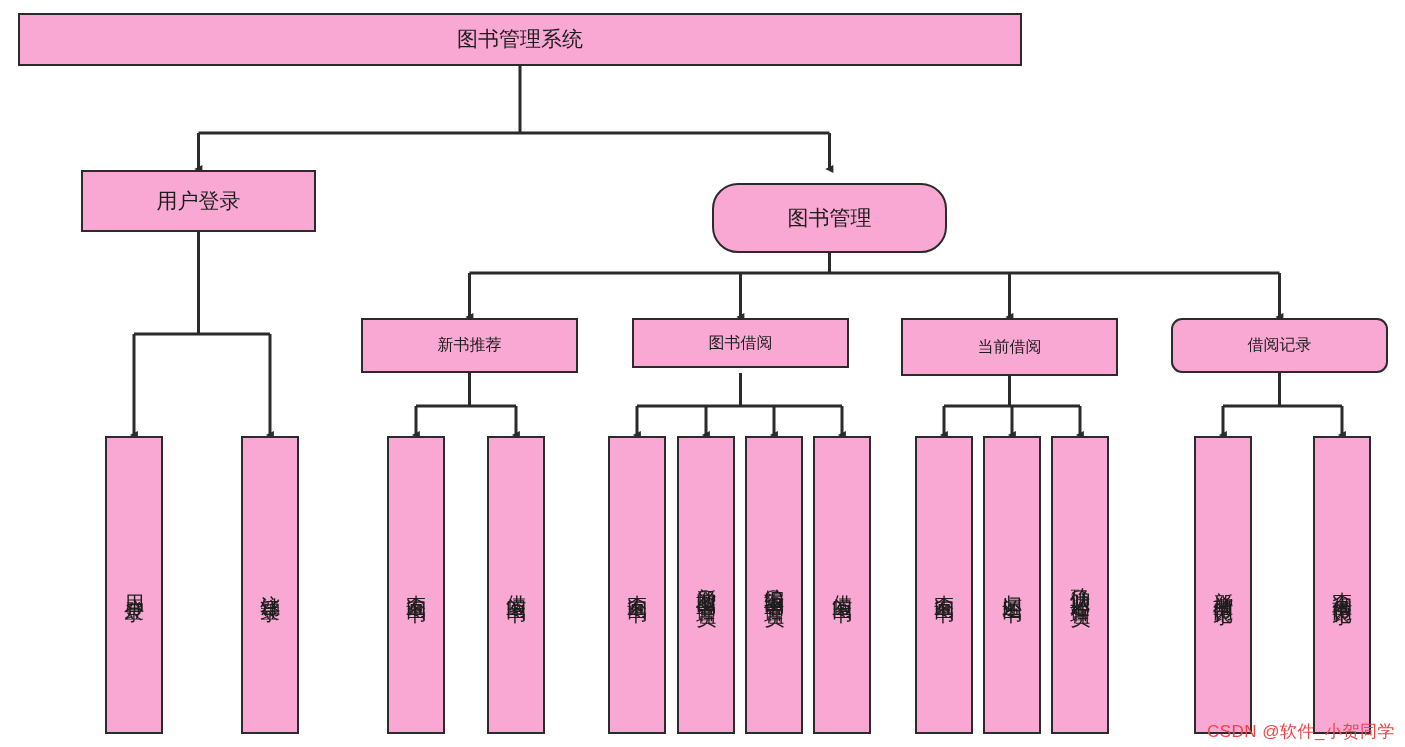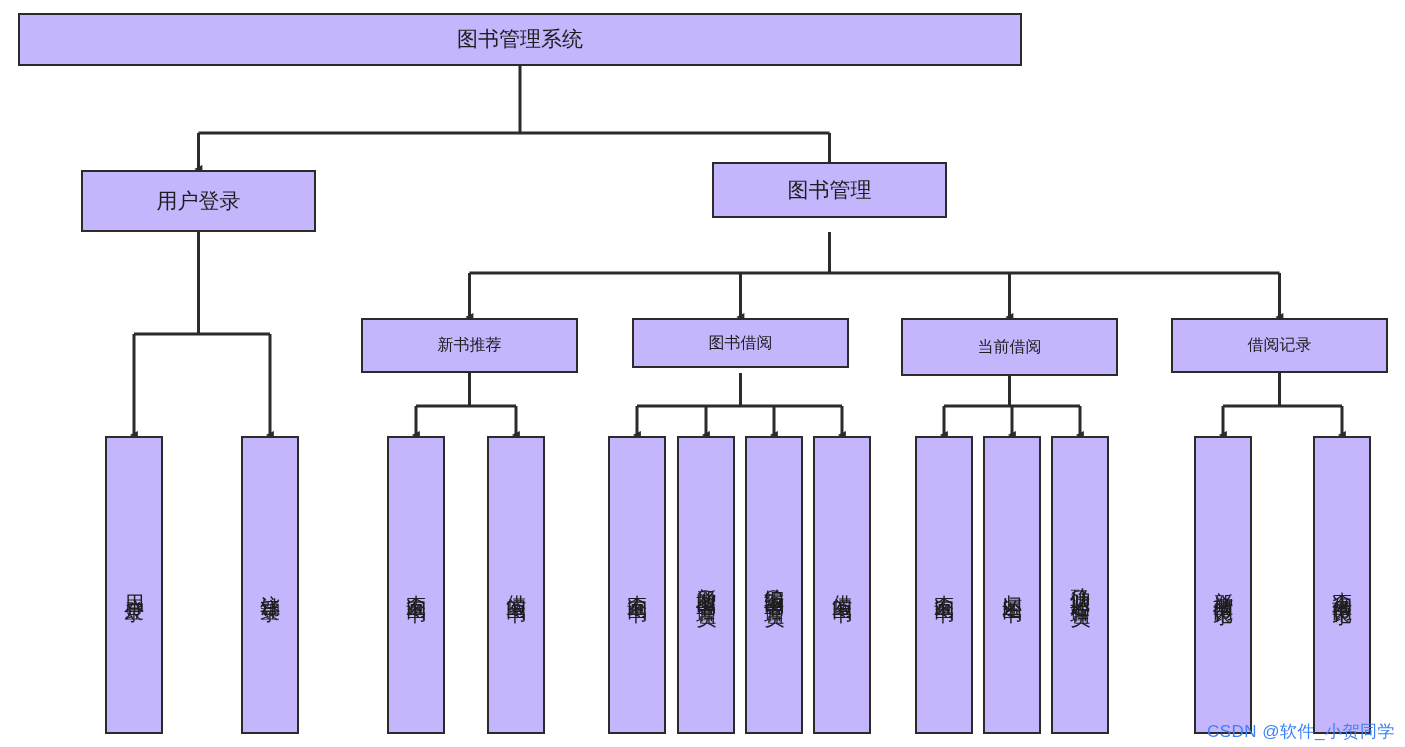--- a/index.html
+++ b/index.html
@@ -22,21 +22,21 @@
     position: absolute;
     left: 0;
     top: 0;
     width: 1405px;
     height: 747px;
     pointer-events: none;
   }
   .node {
     position: absolute;
     box-sizing: border-box;
-    background: #c4b5fd;
+    background: #f9a8d4;
     border: 2px solid #2b2b2b;
     display: flex;
     align-items: center;
     justify-content: center;
     color: #1d1d1d;
     line-height: 1.18;
     text-align: center;
   }
   .node.root {
     font-size: 21px;
@@ -61,21 +61,21 @@
   }
   .node .htext {
     display: block;
     white-space: nowrap;
   }
   #watermark {
     position: absolute;
     right: 10px;
     bottom: 4px;
     font-size: 17px;
-    color: #3b82f6;
+    color: #ef4444;
     letter-spacing: 0.5px;
     white-space: nowrap;
     user-select: none;
     margin-top: 36px;
   }
 </style>
 </head>
 <body>
 
 <div id="diagram-root">
@@ -123,34 +123,34 @@
       </g>
   </svg>
 
   <div class="node root" style="left: 18px; top: 13px; width: 1004px; height: 53px;">
     <span class="htext">图书管理系统</span>
   </div>
 
   <div class="node level2" style="left: 81px; top: 170px; width: 235px; height: 62px;">
     <span class="htext">用户登录</span>
   </div>
-  <div class="node level2" style="left: 712px; top: 162px; width: 235px; height: 56px;">
+  <div class="node level2" style="left: 712px; top: 183px; width: 235px; height: 70px; border-radius: 26px;">
     <span class="htext">图书管理</span>
   </div>
 
   <div class="node level3" style="left: 361px; top: 318px; width: 217px; height: 55px;">
     <span class="htext">新书推荐</span>
   </div>
   <div class="node level3" style="left: 632px; top: 318px; width: 217px; height: 50px;">
     <span class="htext">图书借阅</span>
   </div>
   <div class="node level3" style="left: 901px; top: 318px; width: 217px; height: 58px;">
     <span class="htext">当前借阅</span>
   </div>
-  <div class="node level3" style="left: 1171px; top: 318px; width: 217px; height: 55px;">
+  <div class="node level3" style="left: 1171px; top: 318px; width: 217px; height: 55px; border-radius: 11px;">
     <span class="htext">借阅记录</span>
   </div>
 
   <div class="node leaf" style="left: 105px; top: 436px; width: 58px; height: 298px;">
     <span class="vtext">用户登录</span>
   </div>
   <div class="node leaf" style="left: 241px; top: 436px; width: 58px; height: 298px;">
     <span class="vtext">注销登录</span>
   </div>
   <div class="node leaf" style="left: 387px; top: 436px; width: 58px; height: 298px;">

